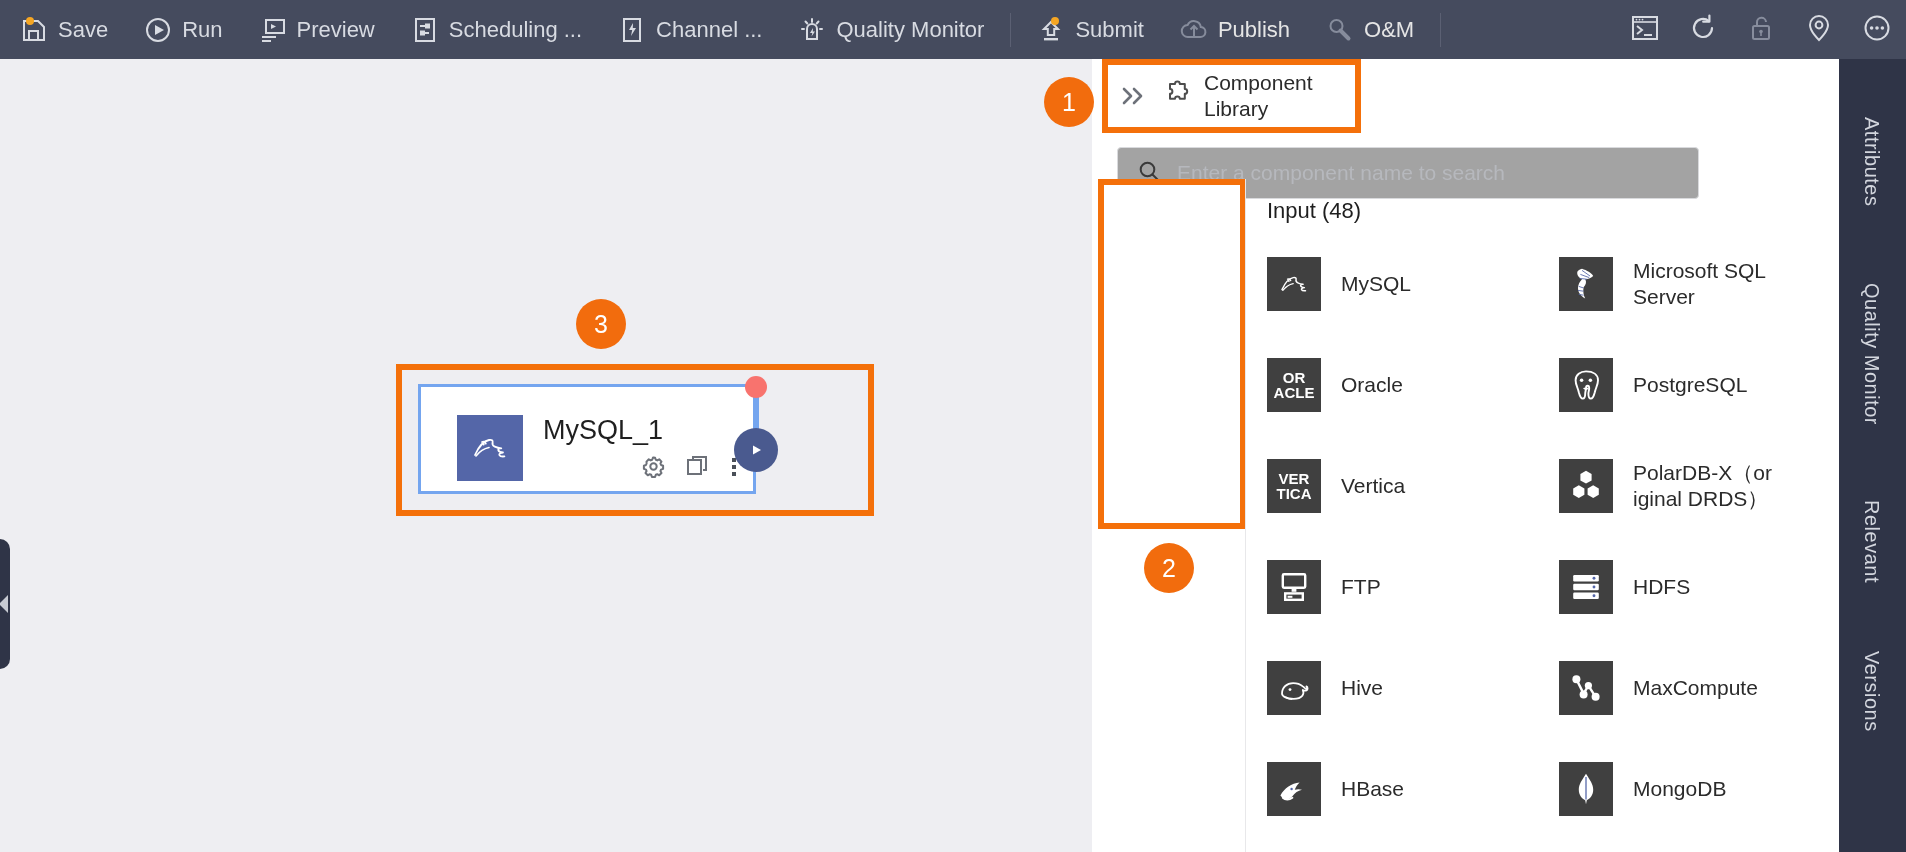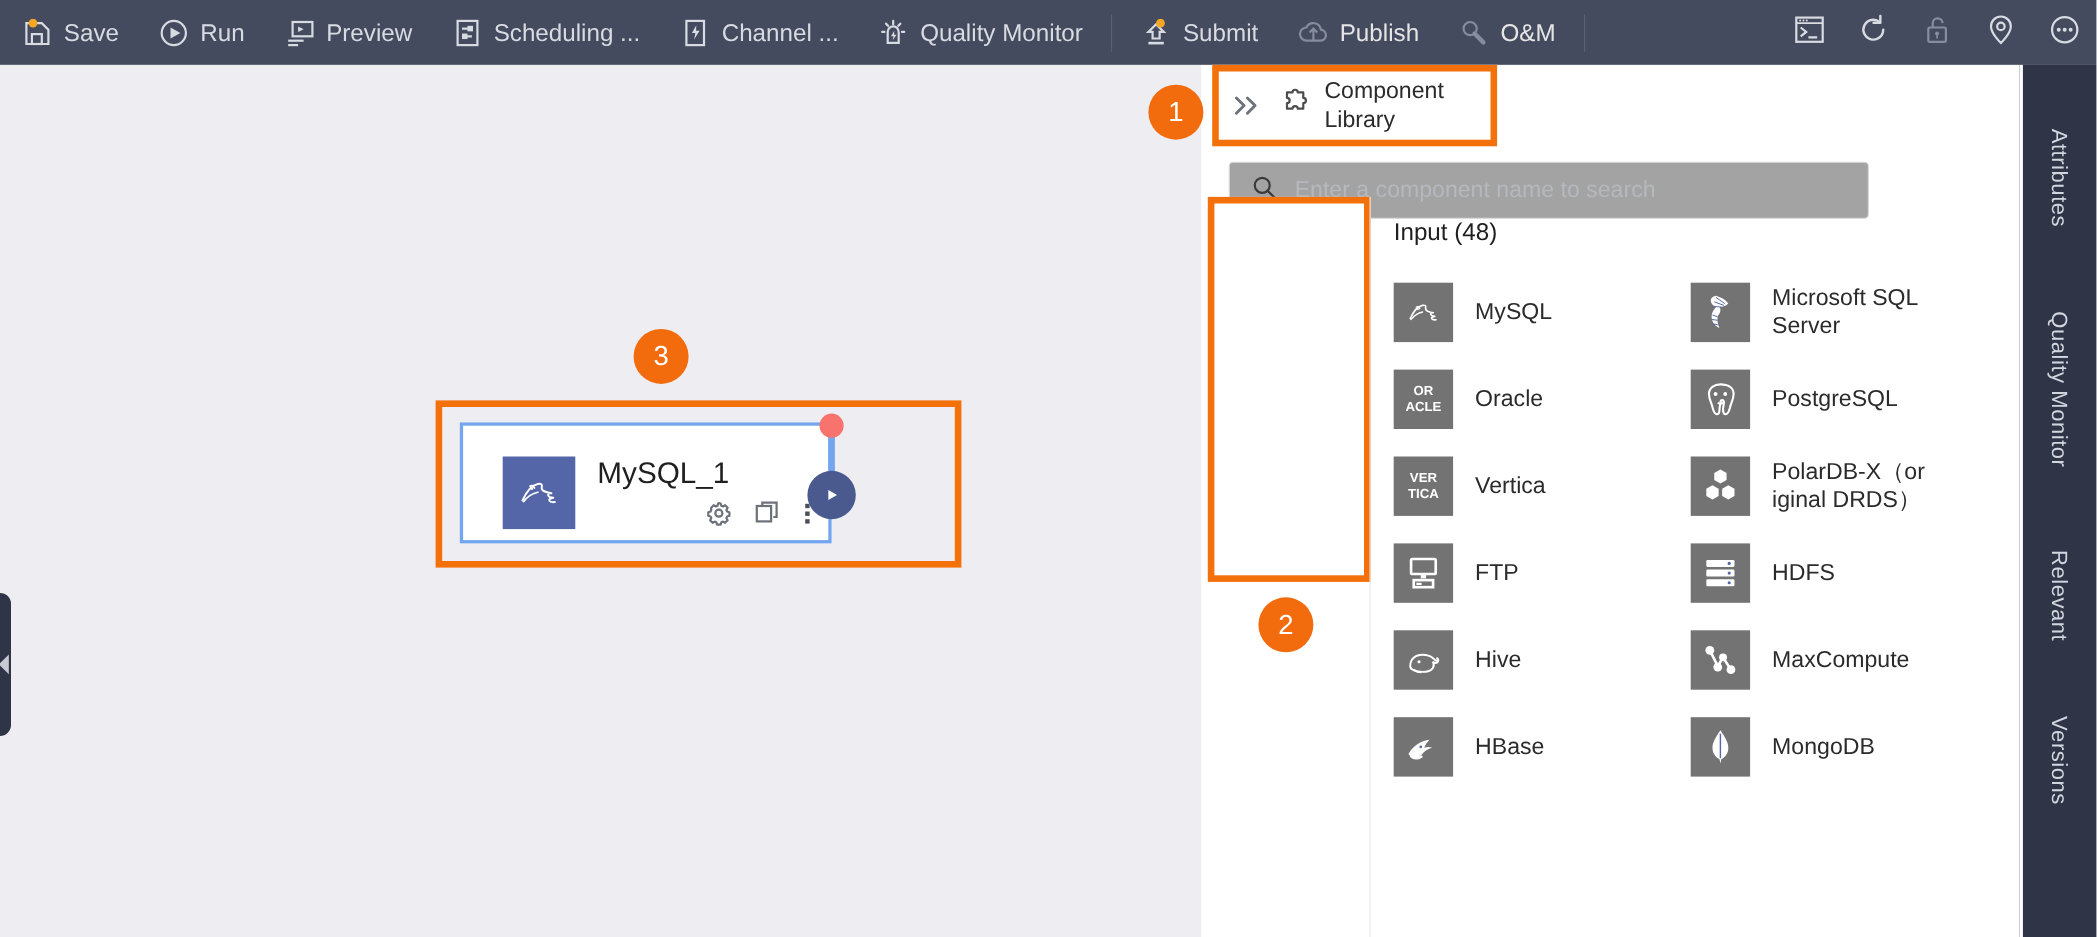--- a/index.html
+++ b/index.html
@@ -128,29 +128,29 @@
   }
   #cat-divider{
     position:absolute;left:153px;top:120px;width:1px;height:673px;background:#e8e8ea;
   }
 
   #grid-title{
     position:absolute;left:175px;top:139px;font-size:22px;color:#1f1f1f;text-align:right;
   }
   #grid{
     position:absolute;left:175px;top:185px;width:560px;
-    display:grid;grid-template-columns:270px 270px;column-gap:0px;row-gap:0px;
+    display:grid;grid-template-columns:270px 270px;column-gap:0px;row-gap:0px;gap:22px;
   }
   .comp{
     height:79px;display:flex;align-items:center;gap:20px;cursor:pointer;
   }
   .comp .ci{
-    width:54px;height:54px;background:#737373;flex:none;
+    width:54px;height:54px;background:#404040;flex:none;
     display:flex;align-items:center;justify-content:center;color:#fff;
-    font-size:12px;font-weight:bold;line-height:15px;text-align:center;
+    font-size:15px;font-weight:bold;line-height:15px;text-align:center;
   }
   .comp .cl{font-size:21px;color:#2b2b2b;line-height:26px;max-width:175px;}
 
   
   #rail{
     position:absolute;left:1836px;top:59px;width:70px;height:793px;
     background:#2f3447;
   }
   .rail-tab{
     position:absolute;left:0;width:70px;

